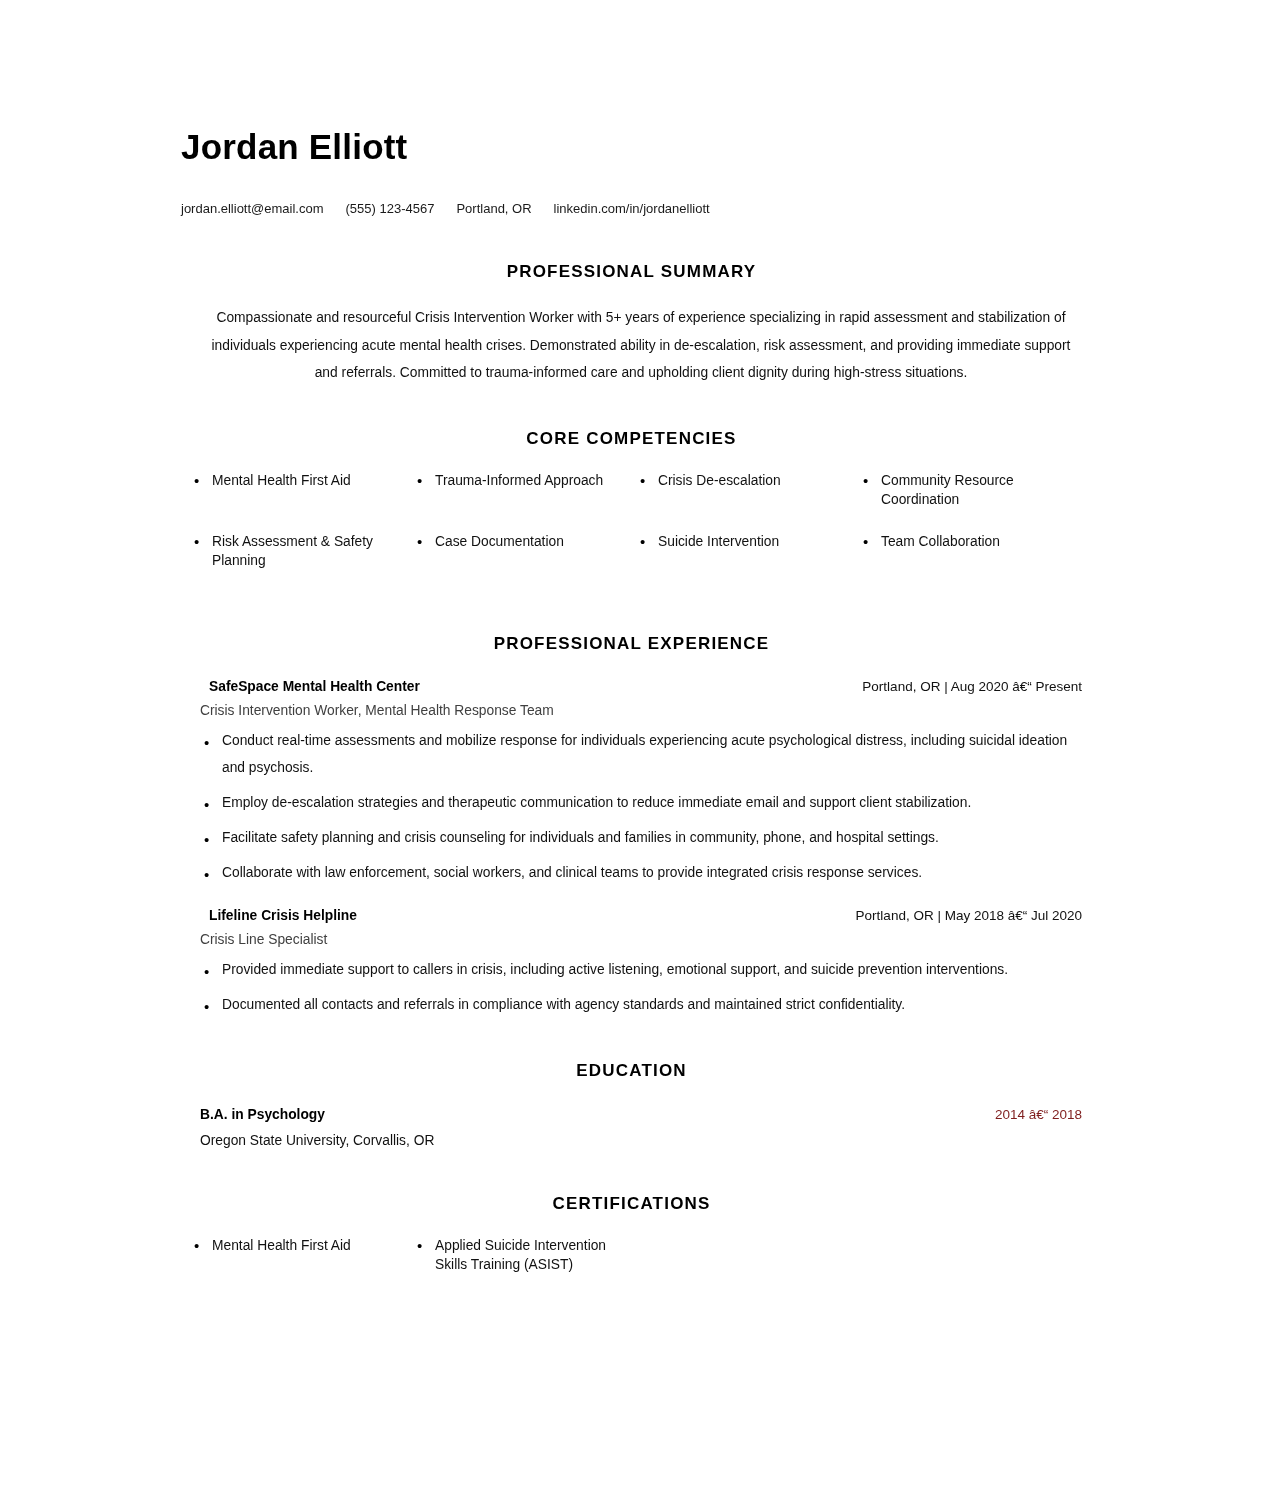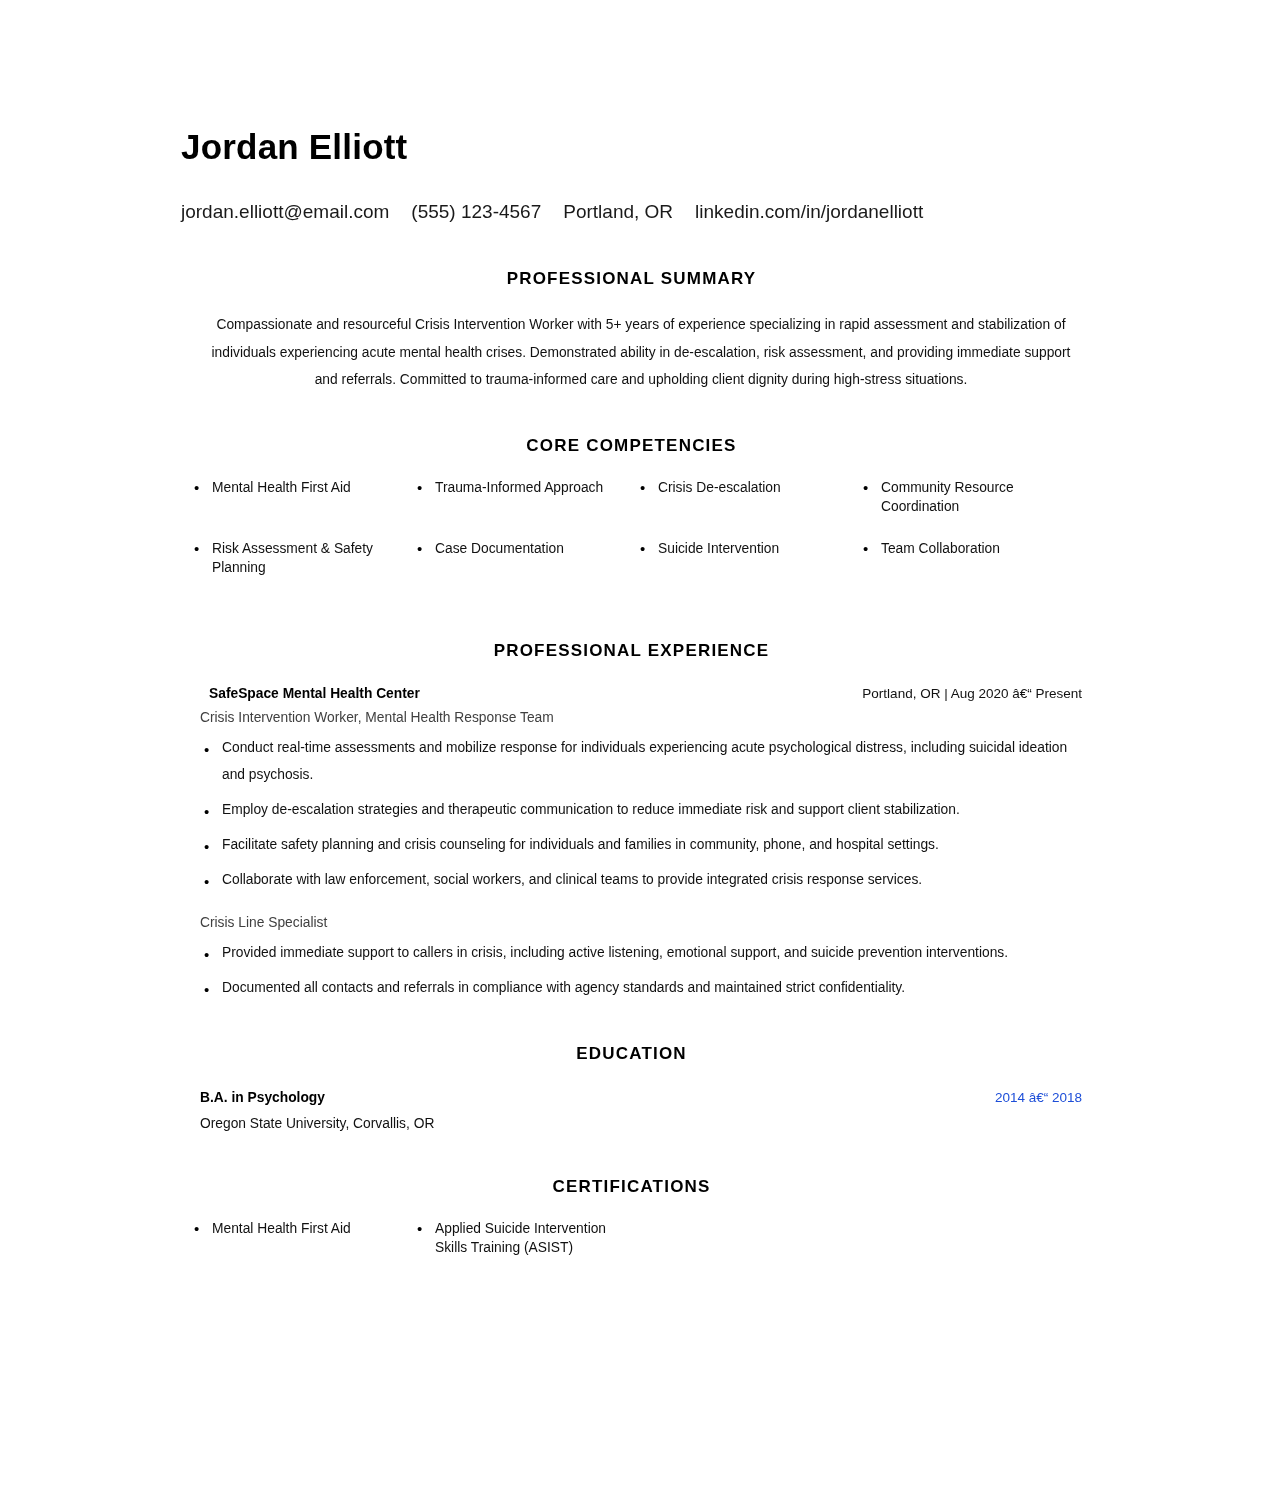--- a/index.html
+++ b/index.html
@@ -28,21 +28,21 @@
   
   .name {
     font-size: 35px;
     font-weight: bold;
     letter-spacing: 0.2px;
     line-height: 1.1;
     margin: 0 0 34px 0;
     color: #000;
   }
   .contact-line {
-    font-size: 19px;
+    font-size: 13px;
     line-height: 1.2;
     color: #1a1a1a;
     margin: 4px 0 46px 0;
     white-space: nowrap;
   }
   .contact-item {
     display: inline-block;
   }
   .contact-gap {
     display: inline-block;
@@ -165,21 +165,21 @@
   }
   .edu-degree {
     font-size: 13.8px;
     font-weight: bold;
     line-height: 1.7;
     color: #000;
   }
   .edu-dates {
     font-size: 13.5px;
     line-height: 1.7;
-    color: #1d4ed8;
+    color: #7f1d1d;
     white-space: nowrap;
     margin-left: 36px;
   }
   .edu-school {
     font-size: 13.8px;
     line-height: 1.7;
     color: #111;
   }
 </style>
 </head>
@@ -217,27 +217,31 @@
       <h2 class="section-heading">PROFESSIONAL EXPERIENCE</h2>
 
       <div class="job">
         <div class="job-head">
           <span class="job-company">SafeSpace Mental Health Center</span>
           <span class="job-meta">Portland, OR | Aug 2020 â€“ Present</span>
         </div>
         <div class="job-title">Crisis Intervention Worker, Mental Health Response Team</div>
         <ul class="job-bullets">
           <li>Conduct real-time assessments and mobilize response for individuals experiencing acute psychological distress, including suicidal ideation and psychosis.</li>
-          <li>Employ de-escalation strategies and therapeutic communication to reduce immediate risk and support client stabilization.</li>
+          <li>Employ de-escalation strategies and therapeutic communication to reduce immediate email and support client stabilization.</li>
           <li>Facilitate safety planning and crisis counseling for individuals and families in community, phone, and hospital settings.</li>
           <li>Collaborate with law enforcement, social workers, and clinical teams to provide integrated crisis response services.</li>
         </ul>
       </div>
 
       <div class="job">
+        <div class="job-head">
+          <span class="job-company">Lifeline Crisis Helpline</span>
+          <span class="job-meta">Portland, OR | May 2018 â€“ Jul 2020</span>
+        </div>
         <div class="job-title">Crisis Line Specialist</div>
         <ul class="job-bullets">
           <li>Provided immediate support to callers in crisis, including active listening, emotional support, and suicide prevention interventions.</li>
           <li>Documented all contacts and referrals in compliance with agency standards and maintained strict confidentiality.</li>
         </ul>
       </div>
     </section>
 
     <section class="section">
       <h2 class="section-heading">EDUCATION</h2>

